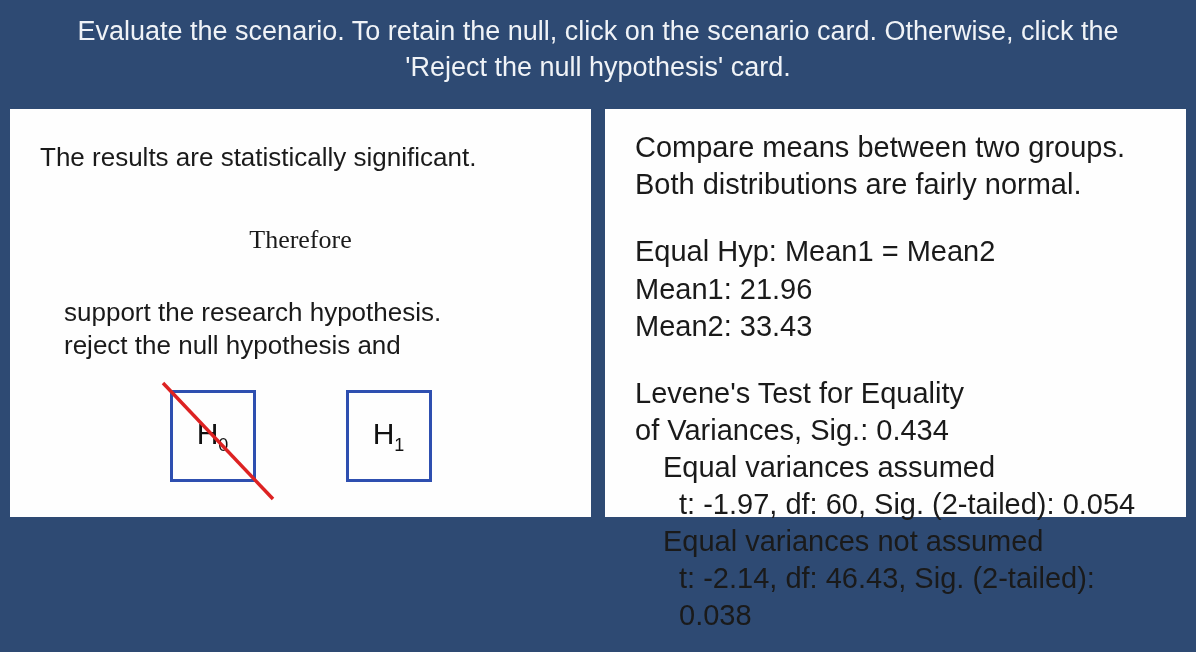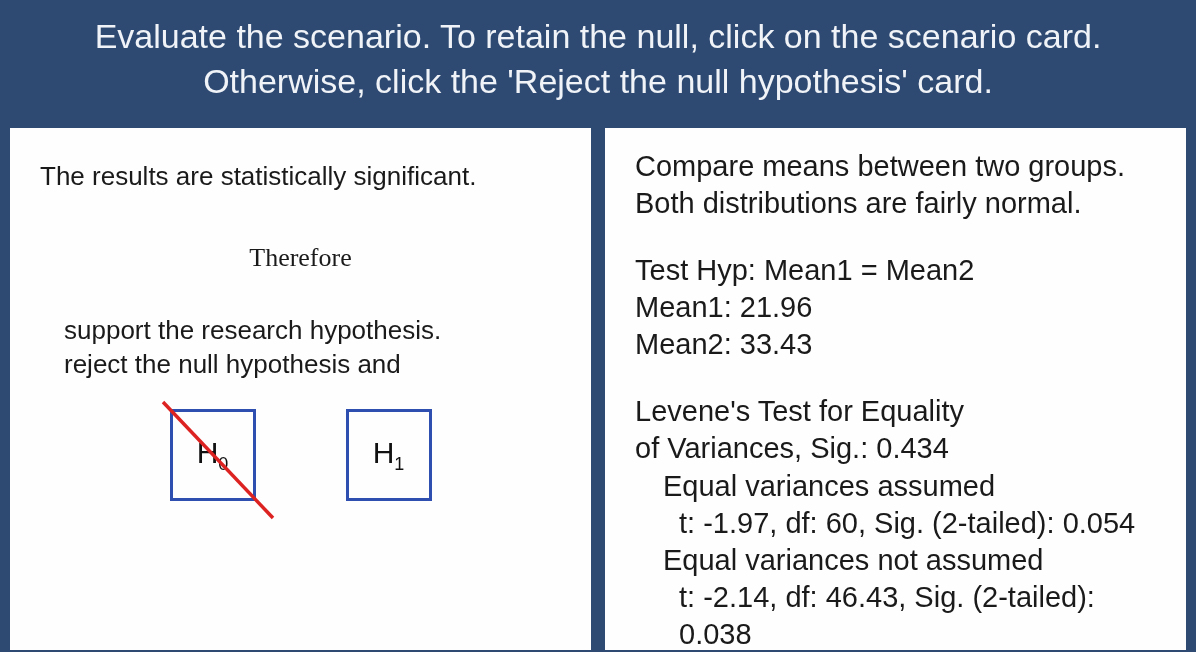--- a/index.html
+++ b/index.html
@@ -6,35 +6,35 @@
   html, body { width: 1196px; height: 652px; overflow: hidden; }
   body {
     background: #2e4a73;
     font-family: Arial, "Helvetica Neue", Helvetica, sans-serif;
     color: #fff;
   }
   .header {
     width: 100%;
     padding: 14px 60px 24px 60px;
     text-align: center;
-    font-size: 34px;
+    font-size: 27px;
     line-height: 1.32;
     font-weight: 400;
     color: #f0f3f7;
   }
   .cards {
     display: flex;
     gap: 14px;
     padding: 0 10px;
   }
   .card {
     background: #fefefe;
     color: #1a1a1a;
     flex: 1 1 50%;
-    height: 522px;
+    height: 408px;
     padding: 26px 30px 18px 30px;
     font-size: 26px;
     line-height: 1.28;
     position: relative;
     cursor: pointer;
   }
   .left-card .line1 { margin-top: 6px; margin-bottom: 48px; }
   .left-card .therefore { text-align: center; margin-bottom: 40px; font-family: Liberation Serif, serif; }
   .left-card .conclusion { margin-left: 24px; margin-bottom: 28px; }
   .hyp-row {
@@ -102,21 +102,21 @@
       </div>
     </div>
   </div>
 
   <div class="card right-card">
     <div class="block">
       <div>Compare means between two groups.</div>
       <div>Both distributions are fairly normal.</div>
     </div>
     <div class="block">
-      <div>Test Hyp: Mean1 = Mean2</div>
+      <div>Equal Hyp: Mean1 = Mean2</div>
       <div>Mean1: 21.96</div>
       <div>Mean2: 33.43</div>
     </div>
     <div>
       <div>Levene's Test for Equality</div>
       <div>of Variances, Sig.: 0.434</div>
       <div class="indent1">Equal variances assumed</div>
       <div class="indent2">t: -1.97, df: 60, Sig. (2-tailed): 0.054</div>
       <div class="indent1">Equal variances not assumed</div>
       <div class="indent2">t: -2.14, df: 46.43, Sig. (2-tailed): 0.038</div>

